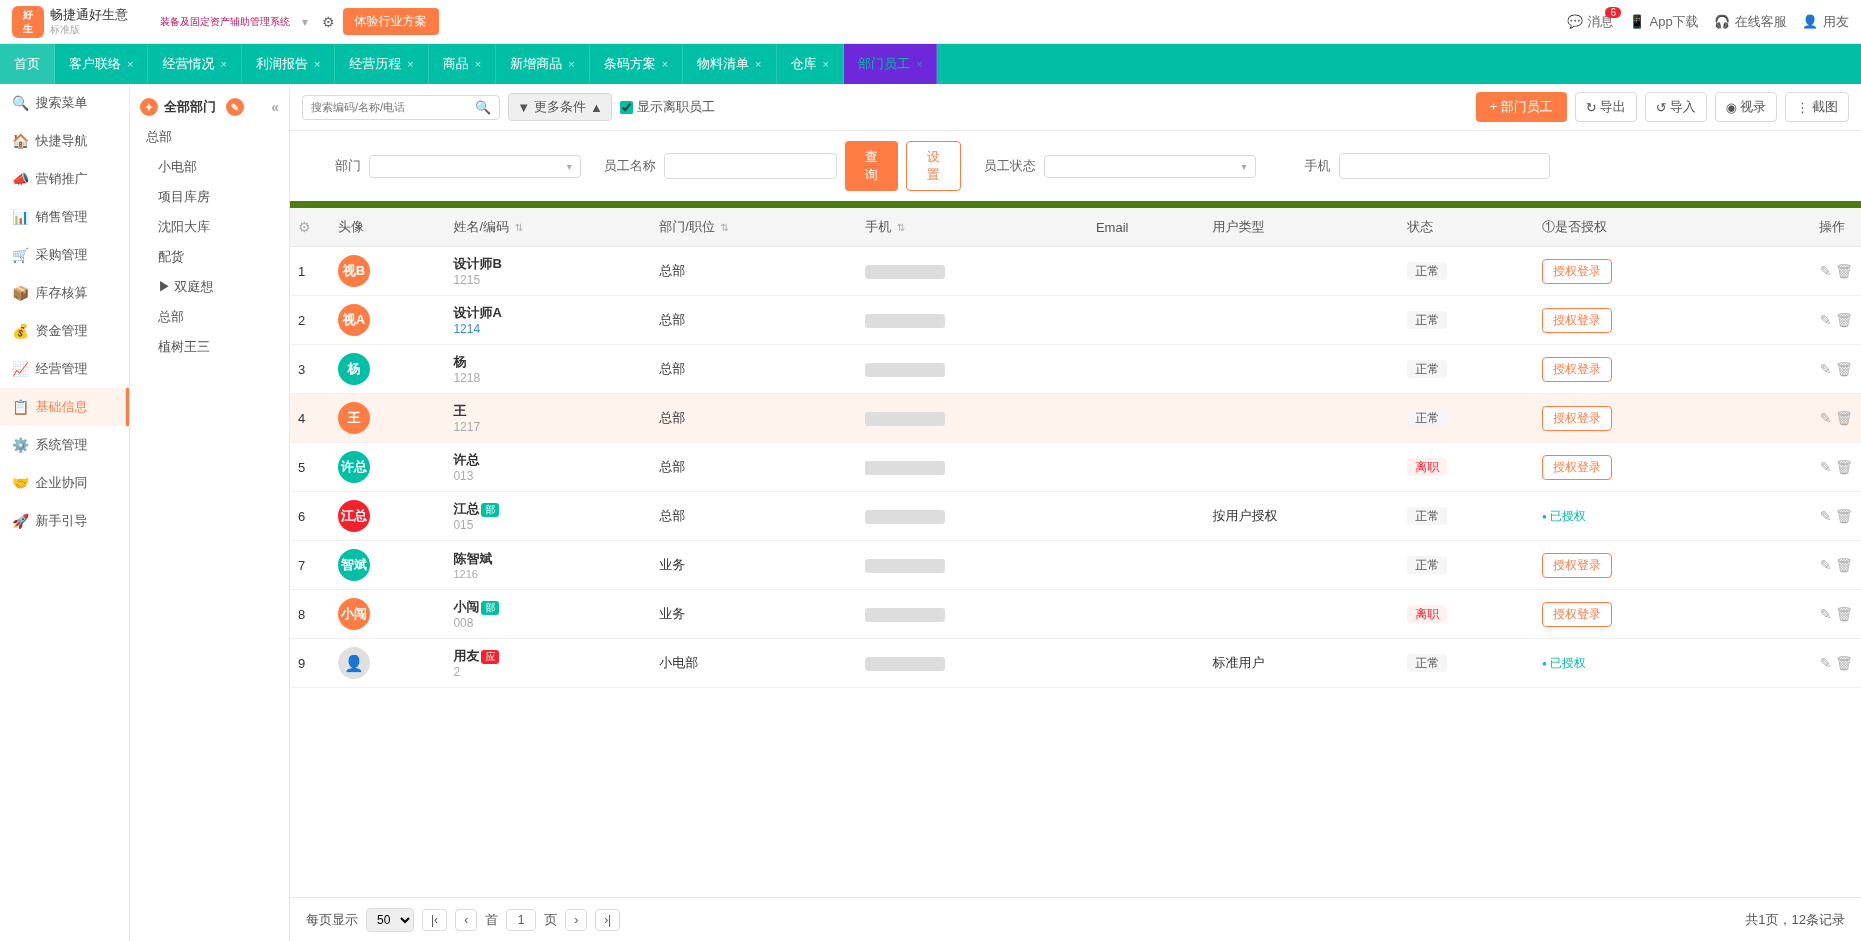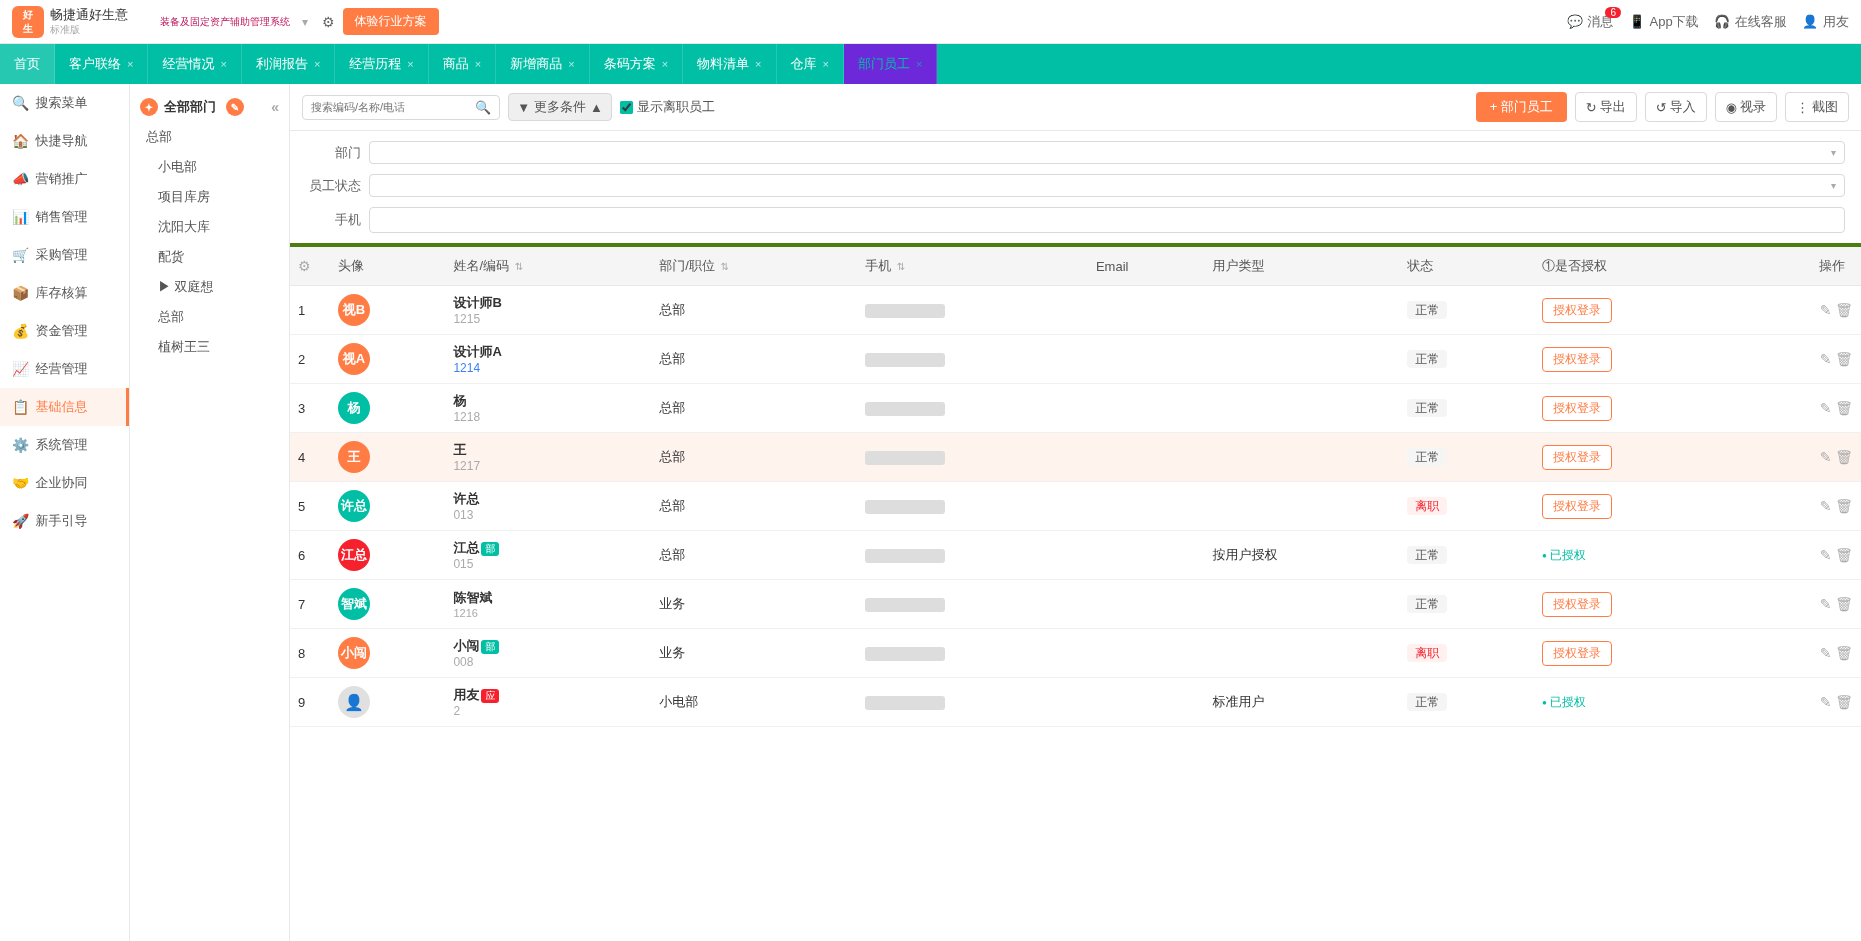--- a/index.html
+++ b/index.html
@@ -52,21 +52,21 @@
     .search-input-wrap { display: flex; align-items: center; border: 1px solid #d9d9d9; border-radius: 4px; padding: 4px 8px; gap: 4px; }
     .search-input-wrap input { border: none; outline: none; font-size: 11px; width: 160px; }
     .filter-btn { display: flex; align-items: center; gap: 4px; color: #555; cursor: pointer; font-size: 12px; border: 1px solid #d9d9d9; border-radius: 4px; padding: 4px 8px; }
     .checkbox-label { display: flex; align-items: center; gap: 4px; color: #555; font-size: 12px; cursor: pointer; }
     .checkbox-label input[type=checkbox] { accent-color: #00bfa5; }
     .search-bar-right { margin-left: auto; display: flex; align-items: center; gap: 8px; }
     .add-btn { background: #ff7d45; color: #fff; border: none; border-radius: 4px; padding: 6px 14px; cursor: pointer; font-size: 13px; display: flex; align-items: center; gap: 4px; }
     .action-btn { color: #555; cursor: pointer; font-size: 12px; display: flex; align-items: center; gap: 3px; border: 1px solid #d9d9d9; border-radius: 4px; padding: 5px 10px; background: #fff; }
 
     
-    .filter-form { background: #fff; padding: 10px 16px; border-bottom: 4px solid #4d7c0f; display: grid; grid-template-columns: 1fr; gap: 10px 20px; align-items: center; }
+    .filter-form { background: #fff; padding: 10px 16px; border-bottom: 7px solid #4d7c0f; display: grid; grid-template-columns: 1fr 1fr 1fr 1fr 1fr; gap: 10px 20px; align-items: center; }
     .filter-row { display: flex; align-items: center; gap: 8px; }
     .filter-label { color: #666; font-size: 13px; white-space: nowrap; min-width: 55px; text-align: right; }
     .filter-select { border: 1px solid #d9d9d9; border-radius: 4px; padding: 5px 8px; font-size: 12px; color: #333; flex: 1; background: #fff; display: flex; align-items: center; justify-content: space-between; cursor: pointer; }
     .filter-input { border: 1px solid #d9d9d9; border-radius: 4px; padding: 5px 8px; font-size: 12px; color: #333; flex: 1; outline: none; }
     .query-btn { background: #ff7d45; color: #fff; border: none; border-radius: 4px; padding: 6px 20px; cursor: pointer; font-size: 13px; }
     .set-btn { background: #fff; color: #ff7d45; border: 1px solid #ff7d45; border-radius: 4px; padding: 6px 20px; cursor: pointer; font-size: 13px; }
 
     
     .table-area { flex: 1; overflow-y: auto; background: #fff; }
     table { width: 100%; border-collapse: collapse; }
@@ -285,20 +285,28 @@
 
       <div class="filter-form">
         <div class="filter-row">
           <span class="filter-label">部门</span>
           <div class="filter-select">
             <span></span>
             <span class="chevron">▾</span>
           </div>
         </div>
         <div class="filter-row">
+          <span class="filter-label">员工名称</span>
+          <input type="text" class="filter-input" style="flex: 1 1 0%;">
+          <div class="filter-form-btns">
+            <button class="query-btn">查询</button>
+            <button class="set-btn">设置</button>
+          </div>
+        </div>
+        <div class="filter-row">
           <span class="filter-label">员工状态</span>
           <div class="filter-select">
             <span></span>
             <span class="chevron">▾</span>
           </div>
         </div>
         <div class="filter-row">
           <span class="filter-label">手机</span>
           <input type="text" class="filter-input" style="">
         </div>
@@ -477,16 +485,31 @@
                 <td><span class="status-normal">正常</span></td>
                 <td>
                   <span class="auth-granted">已授权</span>
                 </td>
                 <td style="text-align: right;"><span class="op-edit">✎</span>&nbsp;<span class="op-del">🗑</span></td>
               </tr>
             </tbody>
         </table>
       </div>
 
+      <div class="pagination">
+        <span>每页显示</span>
+        <select class="page-size-select">
+          <option>50</option>
+        </select>
+        <button class="page-btn">|‹</button>
+        <button class="page-btn">‹</button>
+        <span>首</span>
+        <span class="page-num">1</span>
+        <span>页</span>
+        <button class="page-btn">›</button>
+        <button class="page-btn">›|</button>
+        <div class="pagination-spacer"></div>
+        <span>共1页，12条记录</span>
+      </div>
 
     </div>
   </div>
 </div>
 
 </body></html>

